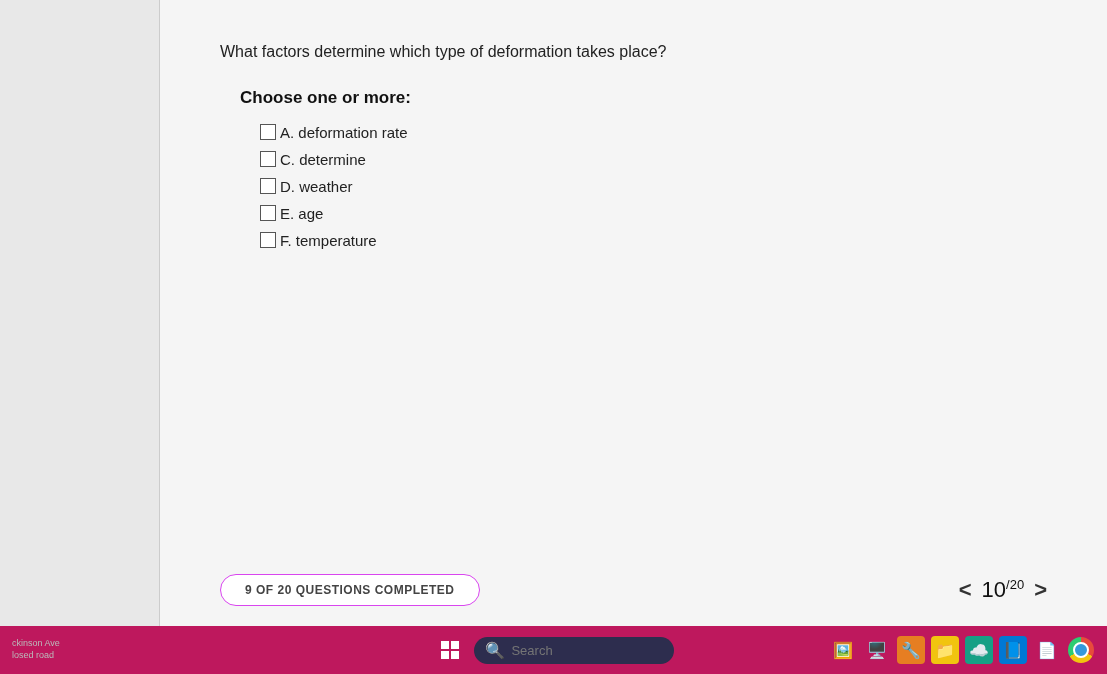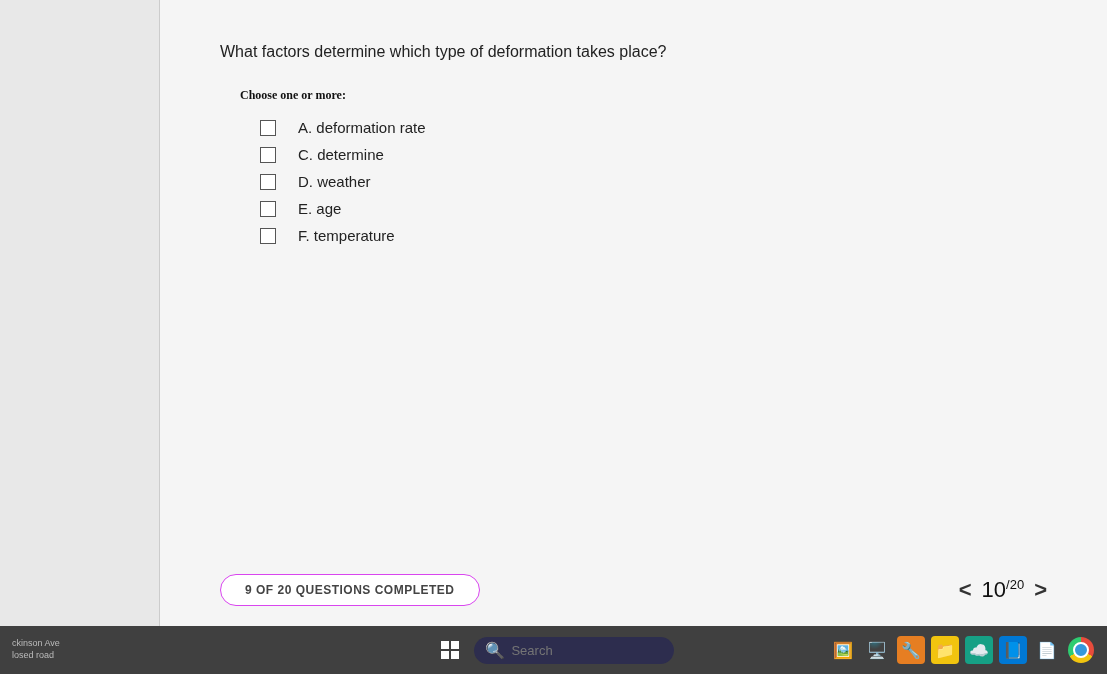--- a/index.html
+++ b/index.html
@@ -40,41 +40,40 @@
     }
 
     .question-text {
       font-size: 16px;
       color: #222;
       margin-bottom: 24px;
       line-height: 1.5;
     }
 
     .choose-label {
-      font-size: 12px;
+      font-size: 17px;
       font-weight: 700;
       color: #111;
       margin-bottom: 16px;
       margin-left: 20px;
-      font-family: Liberation Serif, serif;
     }
 
     .options-list {
       list-style: none;
       margin-left: 40px;
       display: flex;
       flex-direction: column;
       gap: 10px;
       margin-bottom: 40px;
     }
 
     .option-item {
       display: flex;
-      align-items: flex-end;
-      gap: 22px;
+      align-items: flex-start;
+      gap: 4px;
       font-size: 15px;
       color: #222;
       cursor: pointer;
     }
 
     .option-item input[type="checkbox"] {
       width: 16px;
       height: 16px;
       border: 1.5px solid #555;
       appearance: none;
@@ -130,21 +129,21 @@
       color: #111;
     }
 
     .nav-page sup {
       font-size: 13px;
     }
 
     
     .taskbar {
       height: 48px;
-      background: #404040;
+      background: #be185d;
       display: flex;
       align-items: center;
       padding: 0 28px;
       gap: 8px;
       position: relative;
     }
 
     .taskbar-left {
       display: flex;
       align-items: center;

